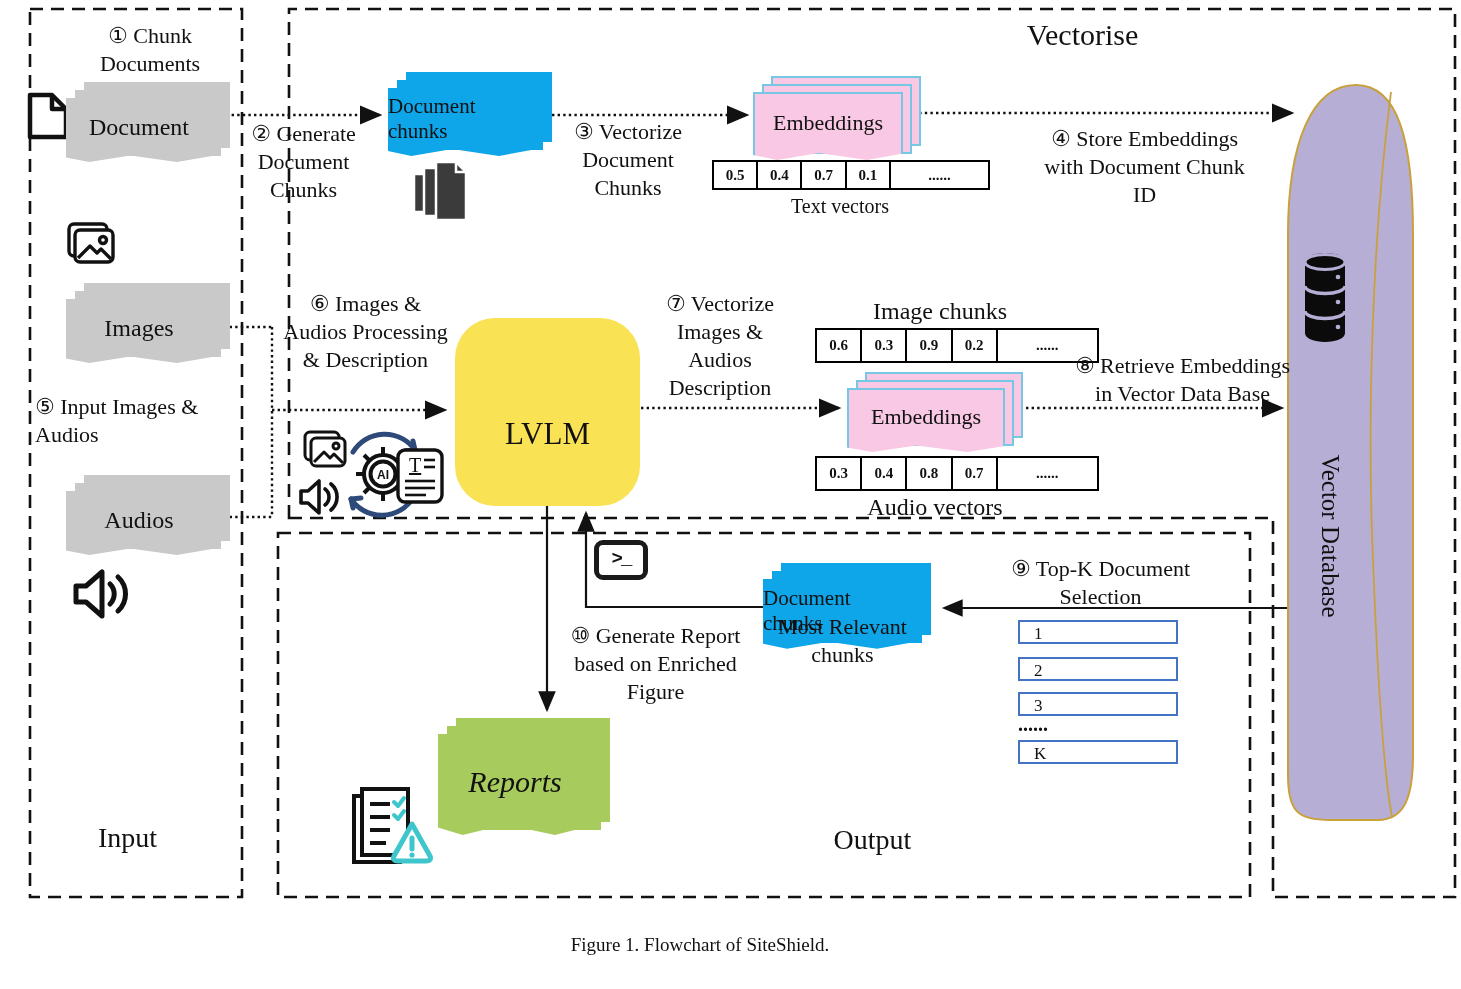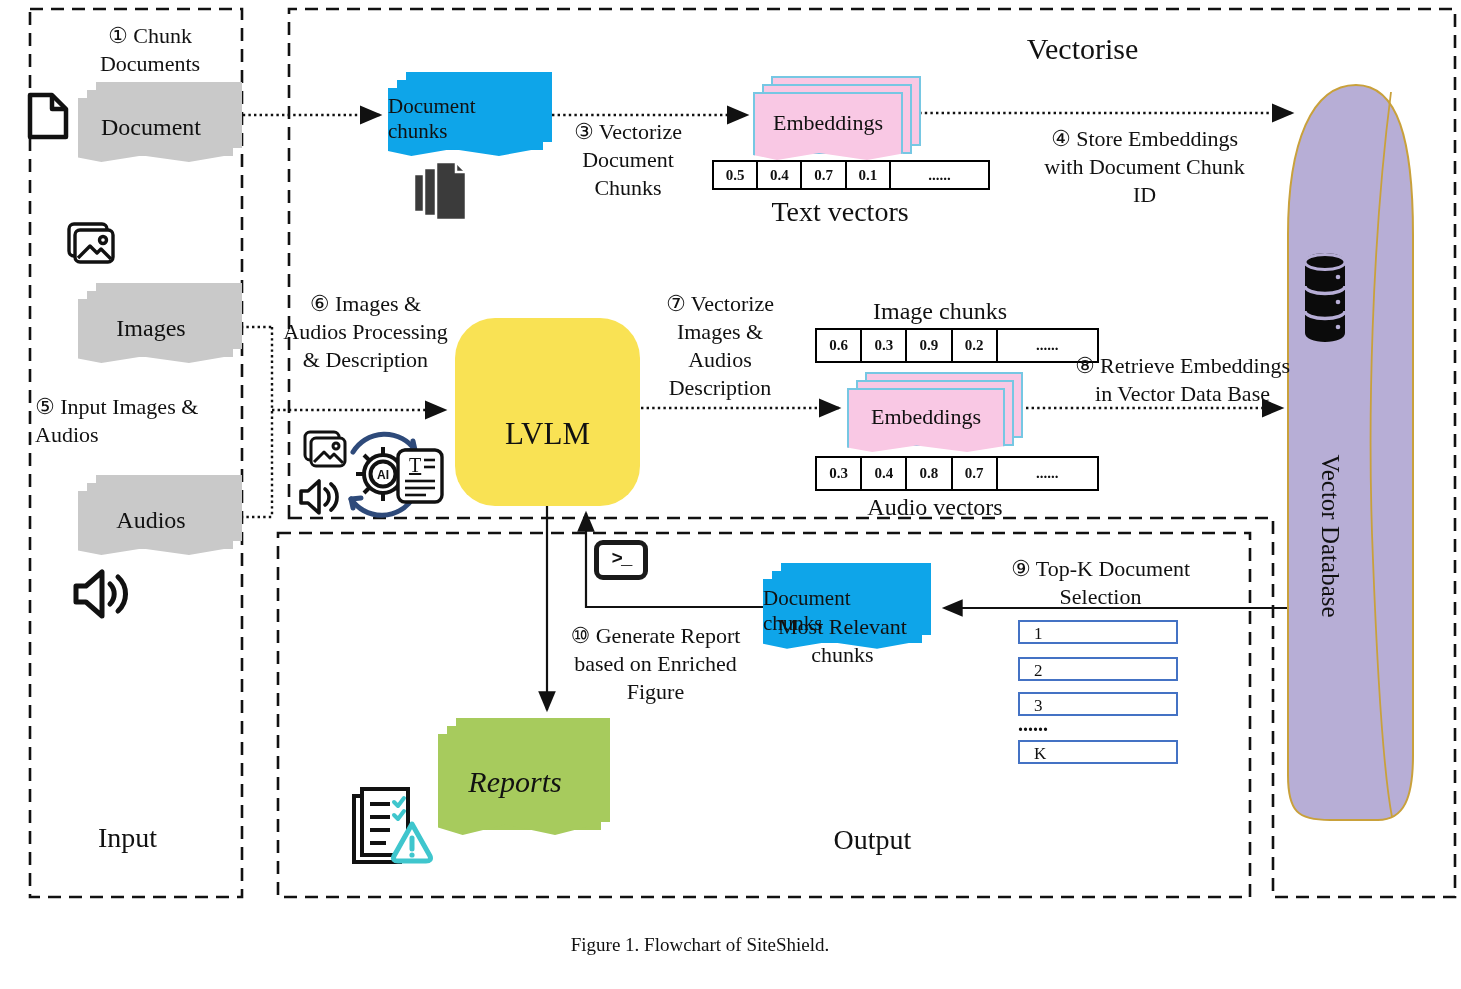--- a/index.html
+++ b/index.html
@@ -10,21 +10,21 @@
   .t.left{text-align:left;}
   .big{font-size:30px;}
   .region-label{font-size:28px;}
   
   .stack{position:absolute;}
   .sheet{position:absolute;width:calc(100% - 18px);height:calc(100% - 16px);}
   .sheet.front{left:0;top:16px;display:flex;align-items:center;justify-content:center;
       clip-path:polygon(0 0,100% 0,100% 88%,76% 97%,44% 87%,16% 97%,0 90%);}
   .sheet.b1{left:9px;top:8px;}
   .sheet.b2{left:18px;top:0;}
-  .gray .sheet{background:#c9c9c9;margin-left:12px;}
+  .gray .sheet{background:#c9c9c9;}
   .teal .sheet{background:#0ea5e9;}
   .pink .sheet{background:#f9c8e4;border:2px solid #76c7e3;box-sizing:border-box;}
   .green .sheet{background:#a7cb5d;}
   .stack .lbl{font-size:24px;padding-bottom:8px;}
   .stack .lbl.two{font-size:21px;line-height:1.2;}
   .stack .lbl.rep{font-size:30px;font-style:italic;}
   
   .vtable{position:absolute;display:flex;}
   .vtable .cell{flex:1;border:2px solid #000;margin-left:-2px;background:#fff;
       display:flex;align-items:center;justify-content:center;
@@ -304,23 +304,24 @@
 
   <div class="kbox" style="top:620px">1</div>
   <div class="kbox" style="top:657px">2</div>
   <div class="kbox" style="top:692px">3</div>
   <div class="t left" style="left:1018px;top:712px;width:120px;font-size:20px;font-weight:bold">......</div>
   <div class="kbox" style="top:740px">K</div>
 
   <div id="terminal">&gt;_</div>
 
   <div class="t" style="left:80px;top:22px;width:140px">① Chunk Documents</div>
+  <div class="t" style="left:236px;top:120px;width:135px">② Generate Document Chunks</div>
   <div class="t" style="left:558px;top:118px;width:140px">③ Vectorize Document Chunks</div>
-  <div class="t big" style="left:1010px;top:30px;width:145px">Vectorise</div>
-  <div class="t" style="left:740px;top:194px;width:200px;font-size:28px">Text vectors</div>
+  <div class="t big" style="left:1010px;top:16px;width:145px">Vectorise</div>
+  <div class="t" style="left:740px;top:194px;width:200px;font-size:20px">Text vectors</div>
   <div class="t" style="left:1032px;top:125px;width:225px">④ Store Embeddings with Document Chunk ID</div>
   <div class="t left" style="left:35px;top:393px;width:185px">⑤ Input Images &amp; Audios</div>
   <div class="t" style="left:283px;top:290px;width:165px">⑥ Images &amp; Audios Processing &amp; Description</div>
   <div class="t" style="left:645px;top:290px;width:150px">⑦ Vectorize Images &amp; Audios Description</div>
   <div class="t" style="left:830px;top:296px;width:220px;font-size:24px">Image chunks</div>
   <div class="t" style="left:825px;top:492px;width:220px;font-size:24px">Audio vectors</div>
   <div class="t" style="left:1065px;top:352px;width:235px">⑧ Retrieve Embeddings in Vector Data Base</div>
   <div class="t" style="left:988px;top:555px;width:225px">⑨ Top-K Document Selection</div>
   <div class="t" style="left:760px;top:613px;width:165px">Most Relevant chunks</div>
   <div class="t" style="left:548px;top:622px;width:215px">⑩ Generate Report based on Enriched Figure</div>

